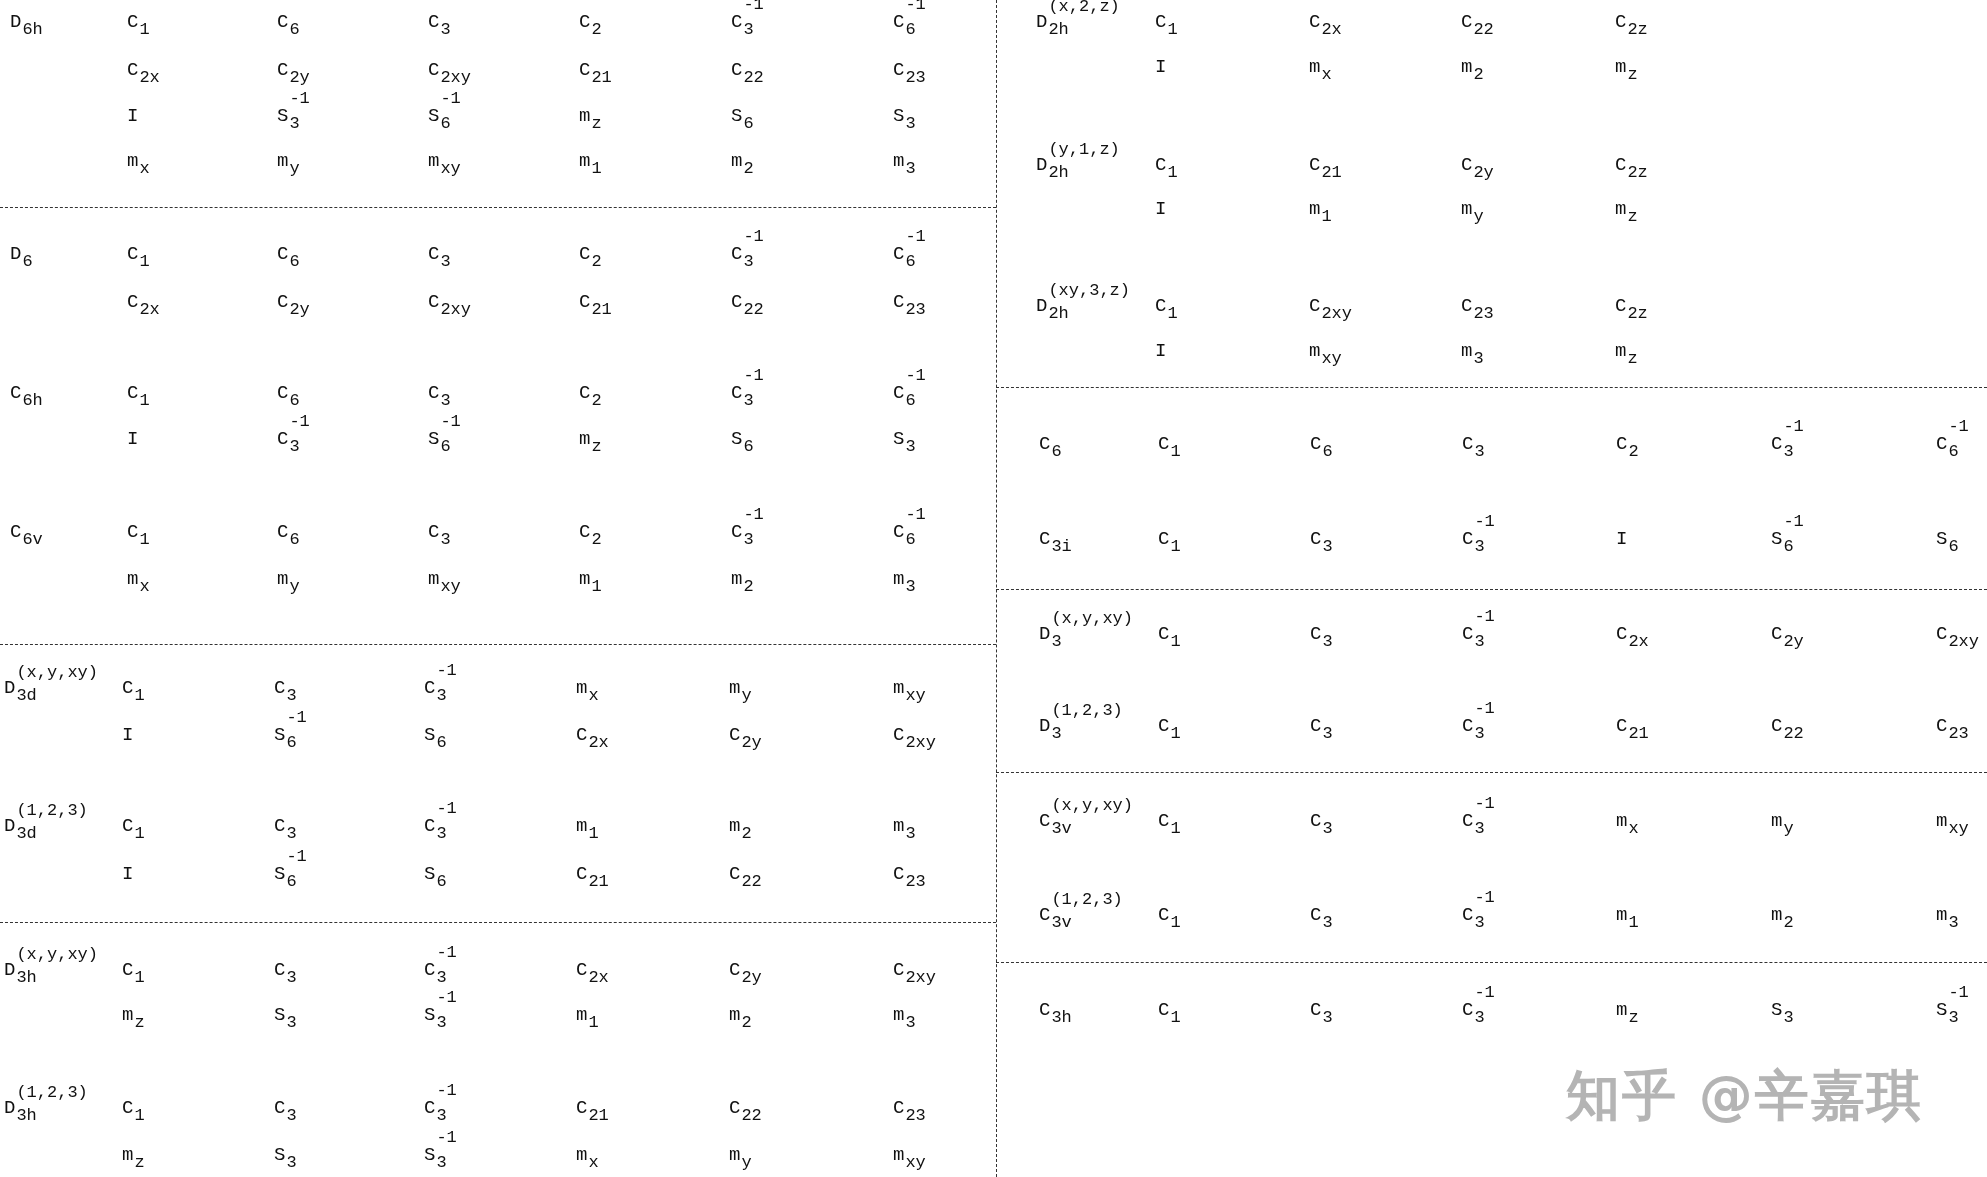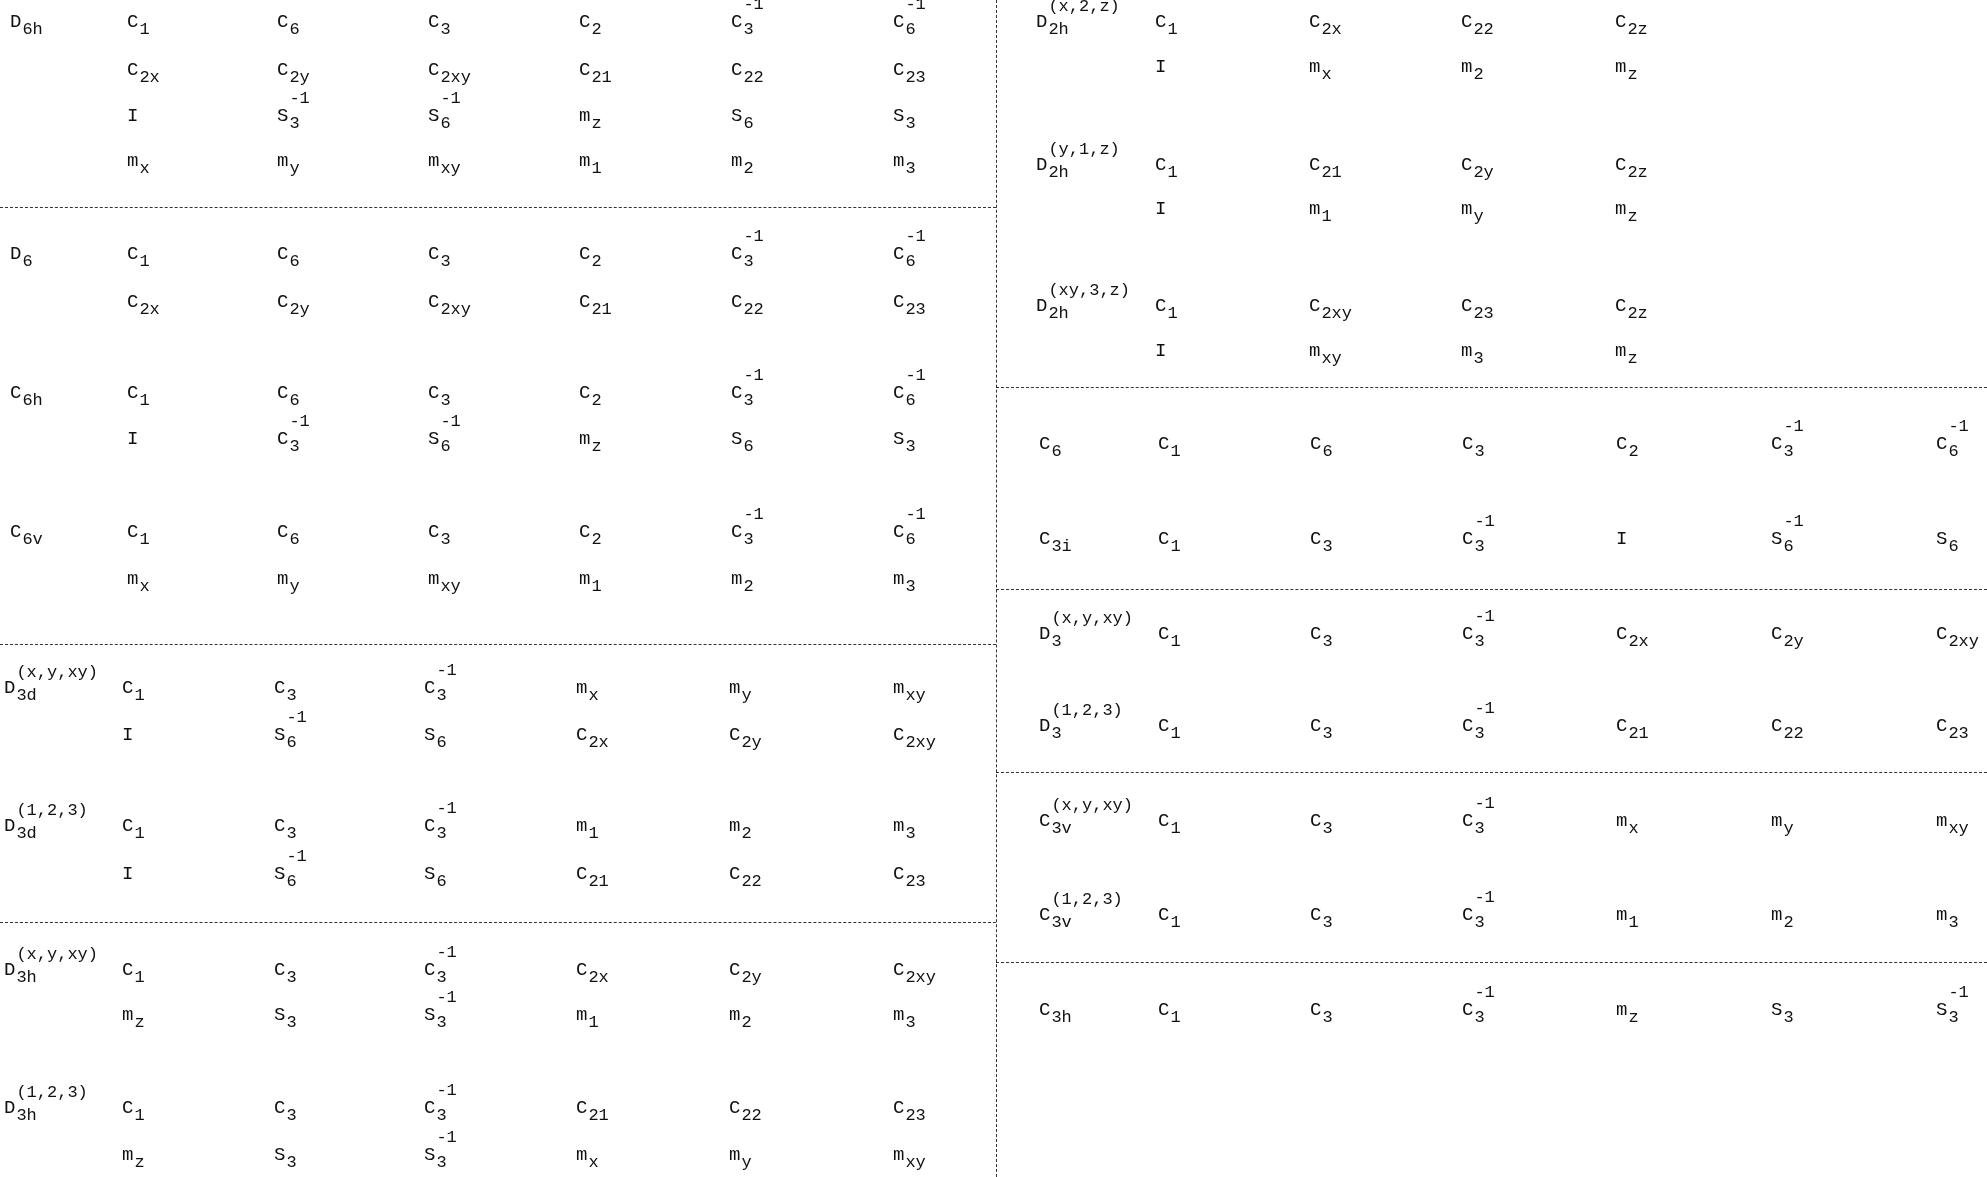--- a/index.html
+++ b/index.html
@@ -320,13 +320,14 @@
         <div class="cell" style="left: 1616px; top: 1020px;"><span class="base">m</span><span class="scripts"><span class="sub">z</span></span></div>
         <div class="cell" style="left: 1771px; top: 1020px;"><span class="base">S</span><span class="scripts"><span class="sub">3</span></span></div>
         <div class="cell" style="left: 1936px; top: 1020px;"><span class="base">S</span><span class="scripts"><span class="sup">-1</span><span class="sub">3</span></span></div>
       </div>
       <div class="hdash" style="left: 996px; width: 991px; top: 387px;"></div>
       <div class="hdash" style="left: 996px; width: 991px; top: 589px;"></div>
       <div class="hdash" style="left: 996px; width: 991px; top: 772px;"></div>
       <div class="hdash" style="left: 996px; width: 991px; top: 962px;"></div>
     </div>
   <div class="vdash" id="vdiv" style="left: 996px; top: 0px; height: 1177px;"></div>
+  <div class="watermark">知乎 @辛嘉琪</div>
 </div>
 
 </body></html>

